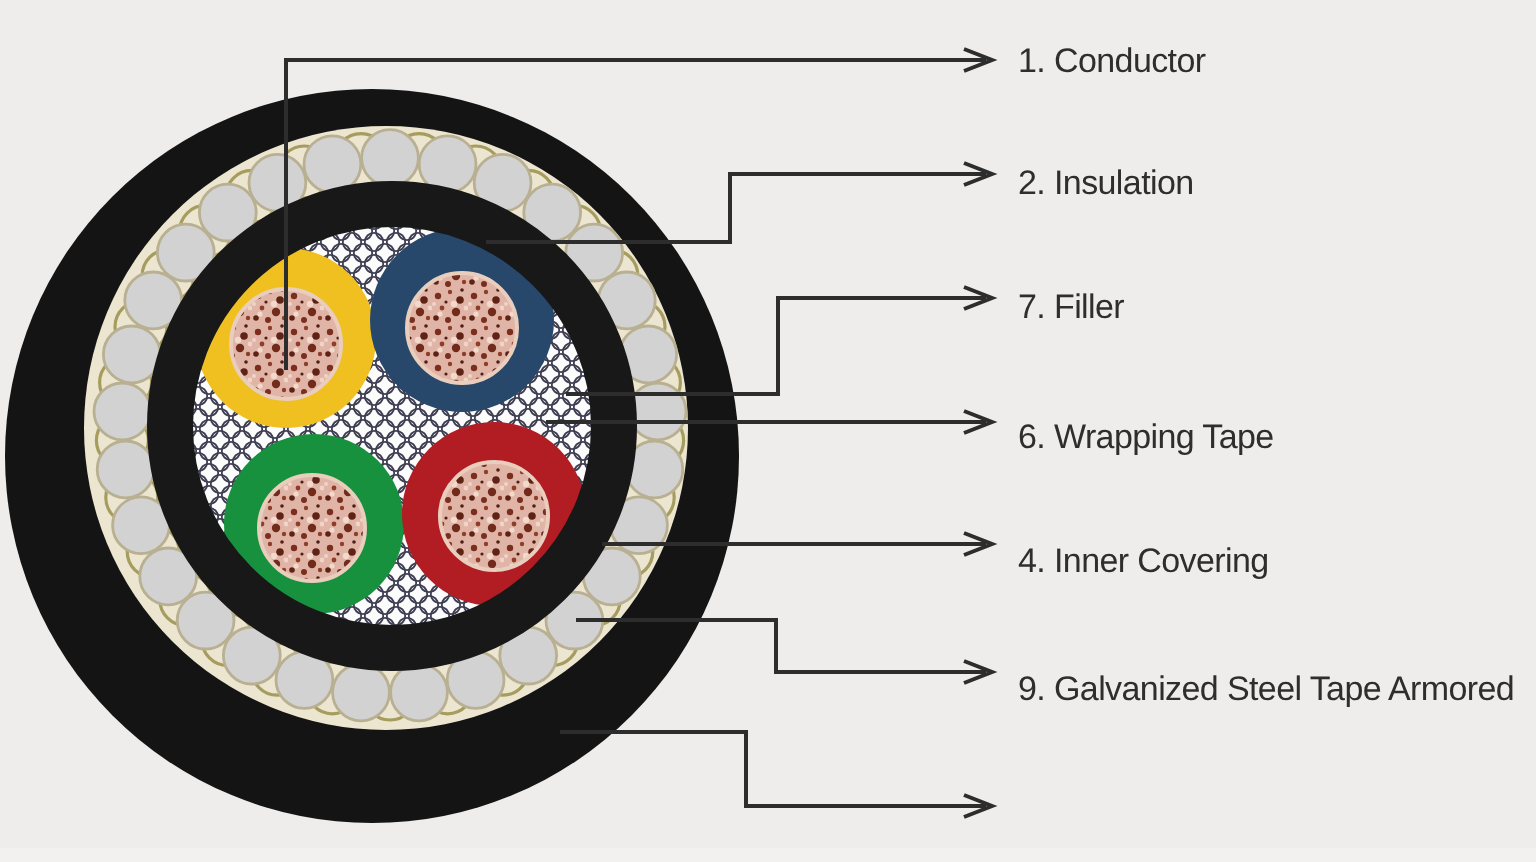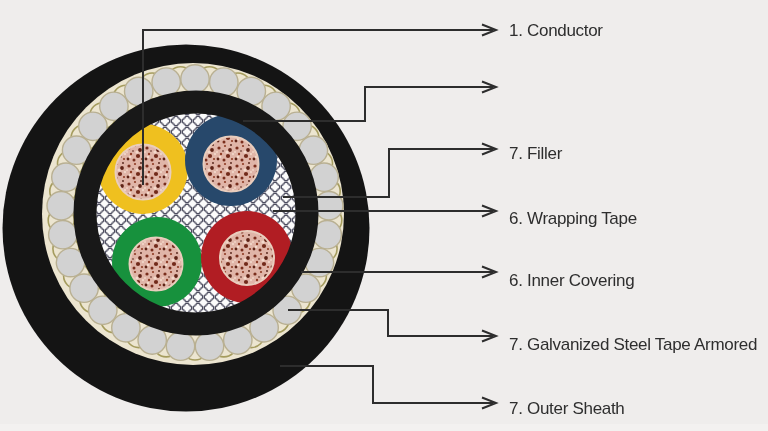--- a/index.html
+++ b/index.html
@@ -161,20 +161,20 @@
       <polyline points="482,81.5 496,87 482,92.5"></polyline>
       <polyline points="482,143.5 496,149 482,154.5"></polyline>
       <polyline points="482,205.5 496,211 482,216.5"></polyline>
       <polyline points="482,266.5 496,272 482,277.5"></polyline>
       <polyline points="482,330.5 496,336 482,341.5"></polyline>
       <polyline points="482,397.5 496,403 482,408.5"></polyline>
     </g>
   </svg>
 
   <div class="label" style="top:20px">1. Conductor</div>
+  <div class="label" style="top:81px">2. Insulation</div>
   <div class="label" style="top:143px">7. Filler</div>
   <div class="label" style="top:208px">6. Wrapping Tape</div>
-  <div class="label" style="top:270px">6. Inner Covering</div>
-  <div class="label" style="top:334px">7. Galvanized Steel Tape Armored</div>
-  <div class="label" style="top:398px">7. Outer Sheath</div>
+  <div class="label" style="top:270px">4. Inner Covering</div>
+  <div class="label" style="top:334px">9. Galvanized Steel Tape Armored</div>
 
   <div class="bottom-strip"></div>
 </div>
 
 </body></html>

